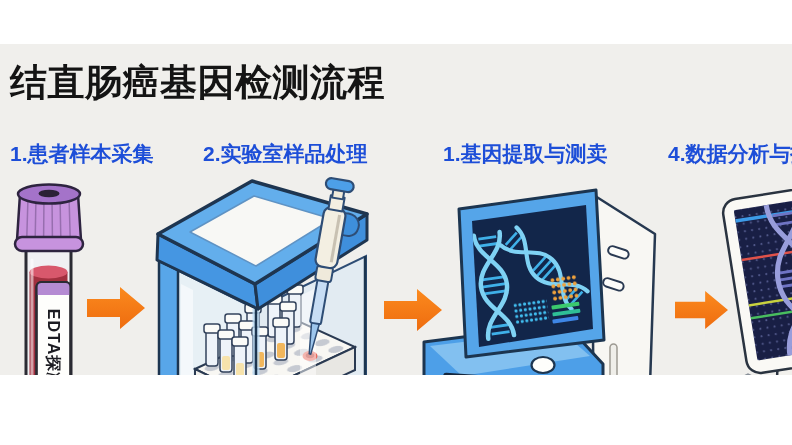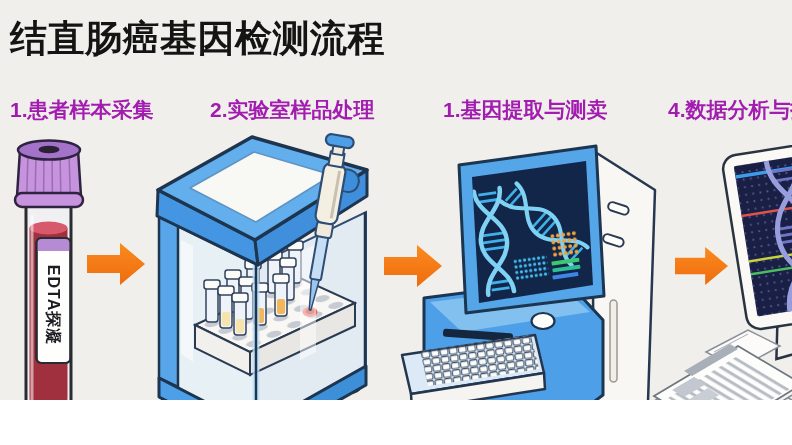--- a/index.html
+++ b/index.html
@@ -3,45 +3,46 @@
 <meta charset="utf-8">
 <style>
   :root{
     --background:#F0EFEC;
     --title_text:#141414;
     --accent_orange:#F5791A;
   }
   html,body{margin:0;padding:0;}
   body{font-family:"Liberation Sans","DejaVu Sans",sans-serif;}
   #canvas{
-    position:relative;width:792px;height:400px;overflow:hidden;
+    position:relative;width:792px;height:331px;overflow:hidden;
     background:var(--background);
+    margin-top:44px;
   }
   .page-title{
     position:absolute;left:10px;top:14px;margin:0;
     font-size:37px;font-weight:900;color:var(--title_text);
     letter-spacing:0.5px;white-space:nowrap;
   }
   .step-label{
     position:absolute;top:96px;margin:0;
-    font-size:21px;font-weight:800;color:#a21caf;white-space:nowrap;
+    font-size:21px;font-weight:800;color:#1d4ed8;white-space:nowrap;
   }
   .ill{position:absolute;}
   svg{display:block;overflow:visible;}
   .arrow-fill{fill:url(#gradOrange);}
 </style>
 </head>
 <body>
 
 <div id="canvas">
 
   <h1 class="page-title">结直肠癌基因检测流程</h1>
 
   <p class="step-label" style="left:10px">1.患者样本采集</p>
-  <p class="step-label" style="left:210px">2.实验室样品处理</p>
+  <p class="step-label" style="left:203px">2.实验室样品处理</p>
   <p class="step-label" style="left:443px">1.基因提取与测卖</p>
   <p class="step-label" style="left:668px">4.数据分析与报</p>
 
   <svg class="ill" style="left:0;top:130px" width="150" height="315" viewBox="0 130 150 315">
     <g>
 
       <path d="M26,205 L26,398 Q26,433 48.5,433 Q71,433 71,398 L71,205 Z" fill="#F0F0F3" stroke="#2B2B33" stroke-width="3"></path>
 
       <path d="M29.5,228 L29.5,395 Q29.5,429 48.5,429 Q67.5,429 67.5,395 L67.5,228 Z" fill="#A1303F"></path>
       <ellipse cx="48.5" cy="228" rx="19" ry="6.5" fill="#D8586C"></ellipse>

